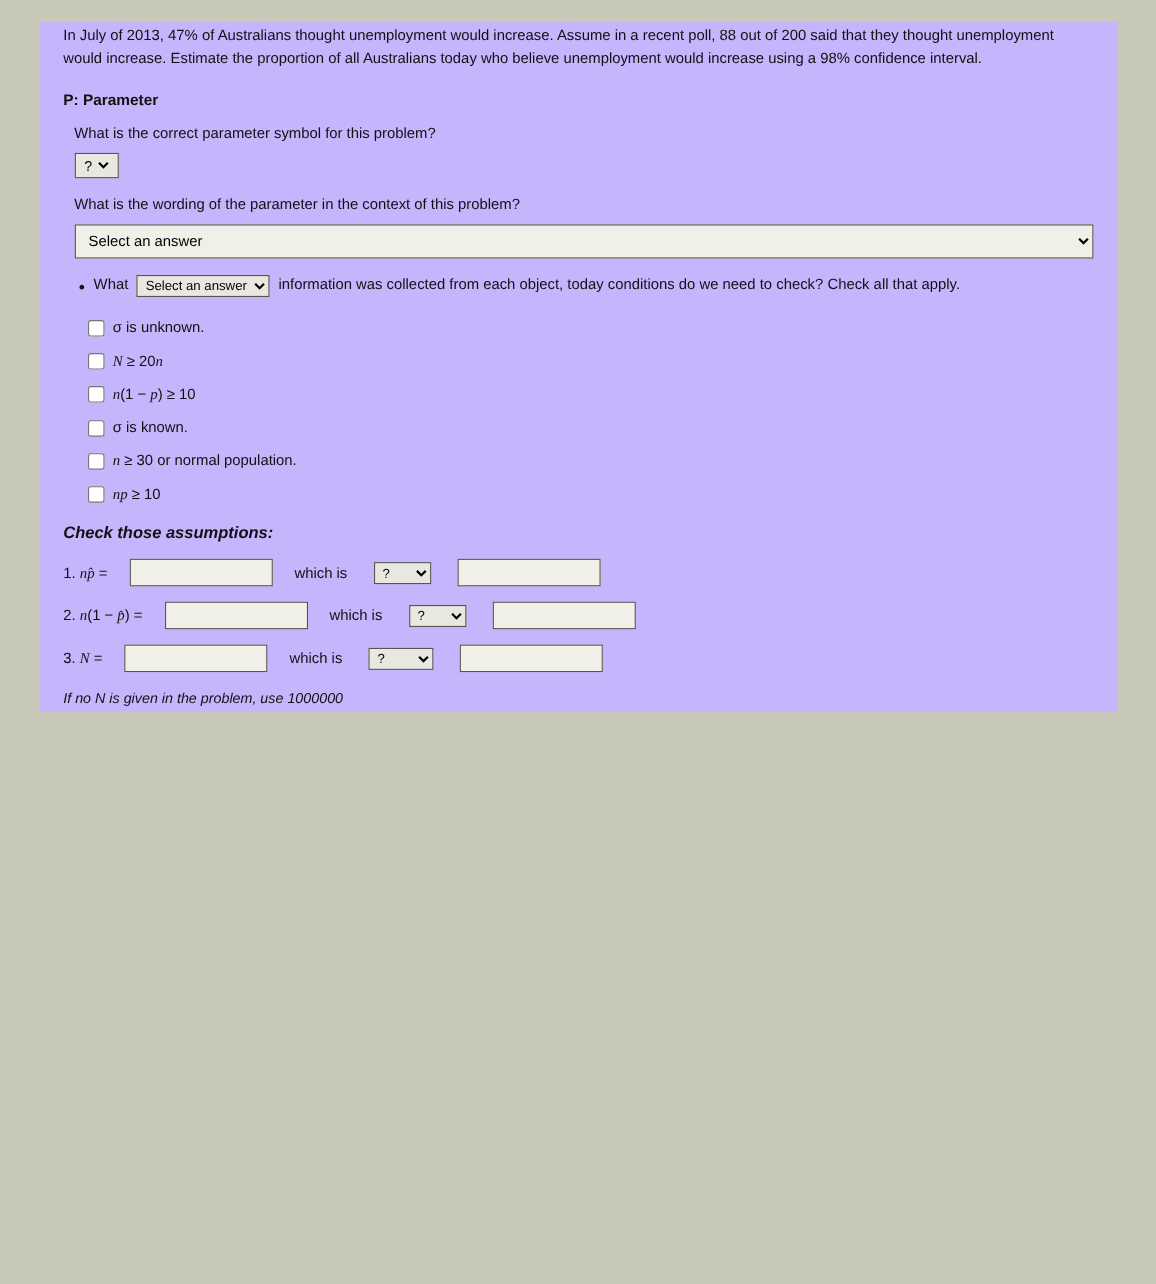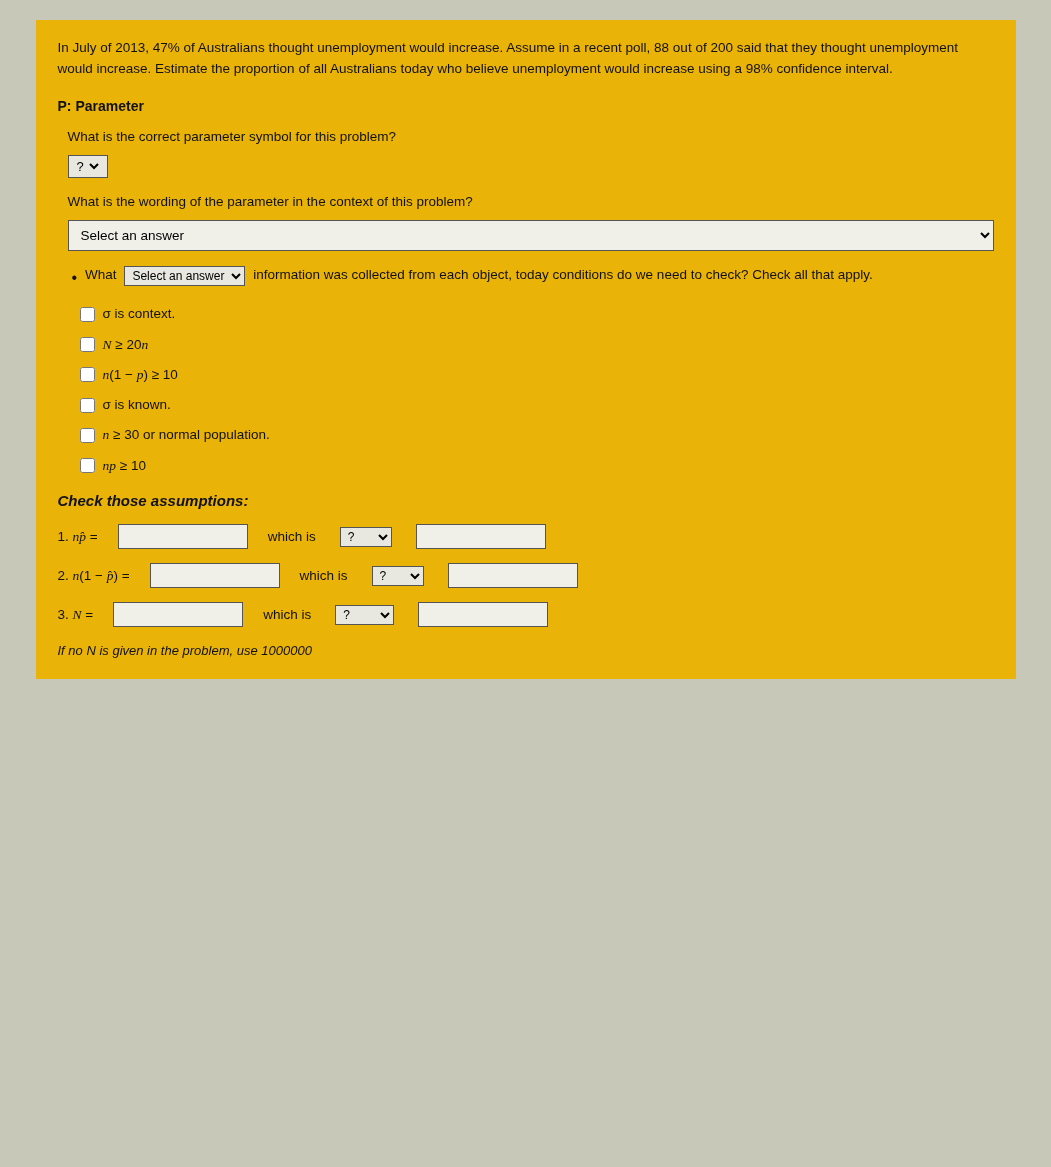--- a/index.html
+++ b/index.html
@@ -3,22 +3,22 @@
   <meta charset="utf-8">
   <style>
     * { box-sizing: border-box; margin: 0; padding: 0; }
     body {
       font-family: Arial, sans-serif;
       background-color: #c8c8b8;
       min-height: 1167px;
       padding: 20px;
     }
     .main-container {
-      background-color: #eab308;
-      padding: 18px 22px;
+      background-color: #c4b5fd;
+      padding: 2px 22px;
       max-width: 980px;
       margin: 0 auto;
       font-size: 14px;
       color: #111;
       line-height: 1.5;
     }
     .intro-text {
       font-size: 13.5px;
       margin-bottom: 16px;
       line-height: 1.55;
@@ -185,21 +185,21 @@
         </select>
       </span>
       <span>information was collected from each object, today conditions do we need to check? Check all that apply.</span>
     </span>
   </div>
 
   <div class="checkbox-list">
 
     <div class="checkbox-item">
       <input type="checkbox" id="cb1" style="">
-      <label for="cb1" class="check-label">σ is context.</label>
+      <label for="cb1" class="check-label">σ is unknown.</label>
     </div>
 
     <div class="checkbox-item">
       <input type="checkbox" id="cb2" style="">
       <label for="cb2" class="check-label"><span class="math">N</span> ≥ 20<span class="math">n</span></label>
     </div>
 
     <div class="checkbox-item">
       <input type="checkbox" id="cb3" style="">
       <label for="cb3" class="check-label"><span class="math">n</span>(1 − <span class="math">p</span>) ≥ 10</label>

